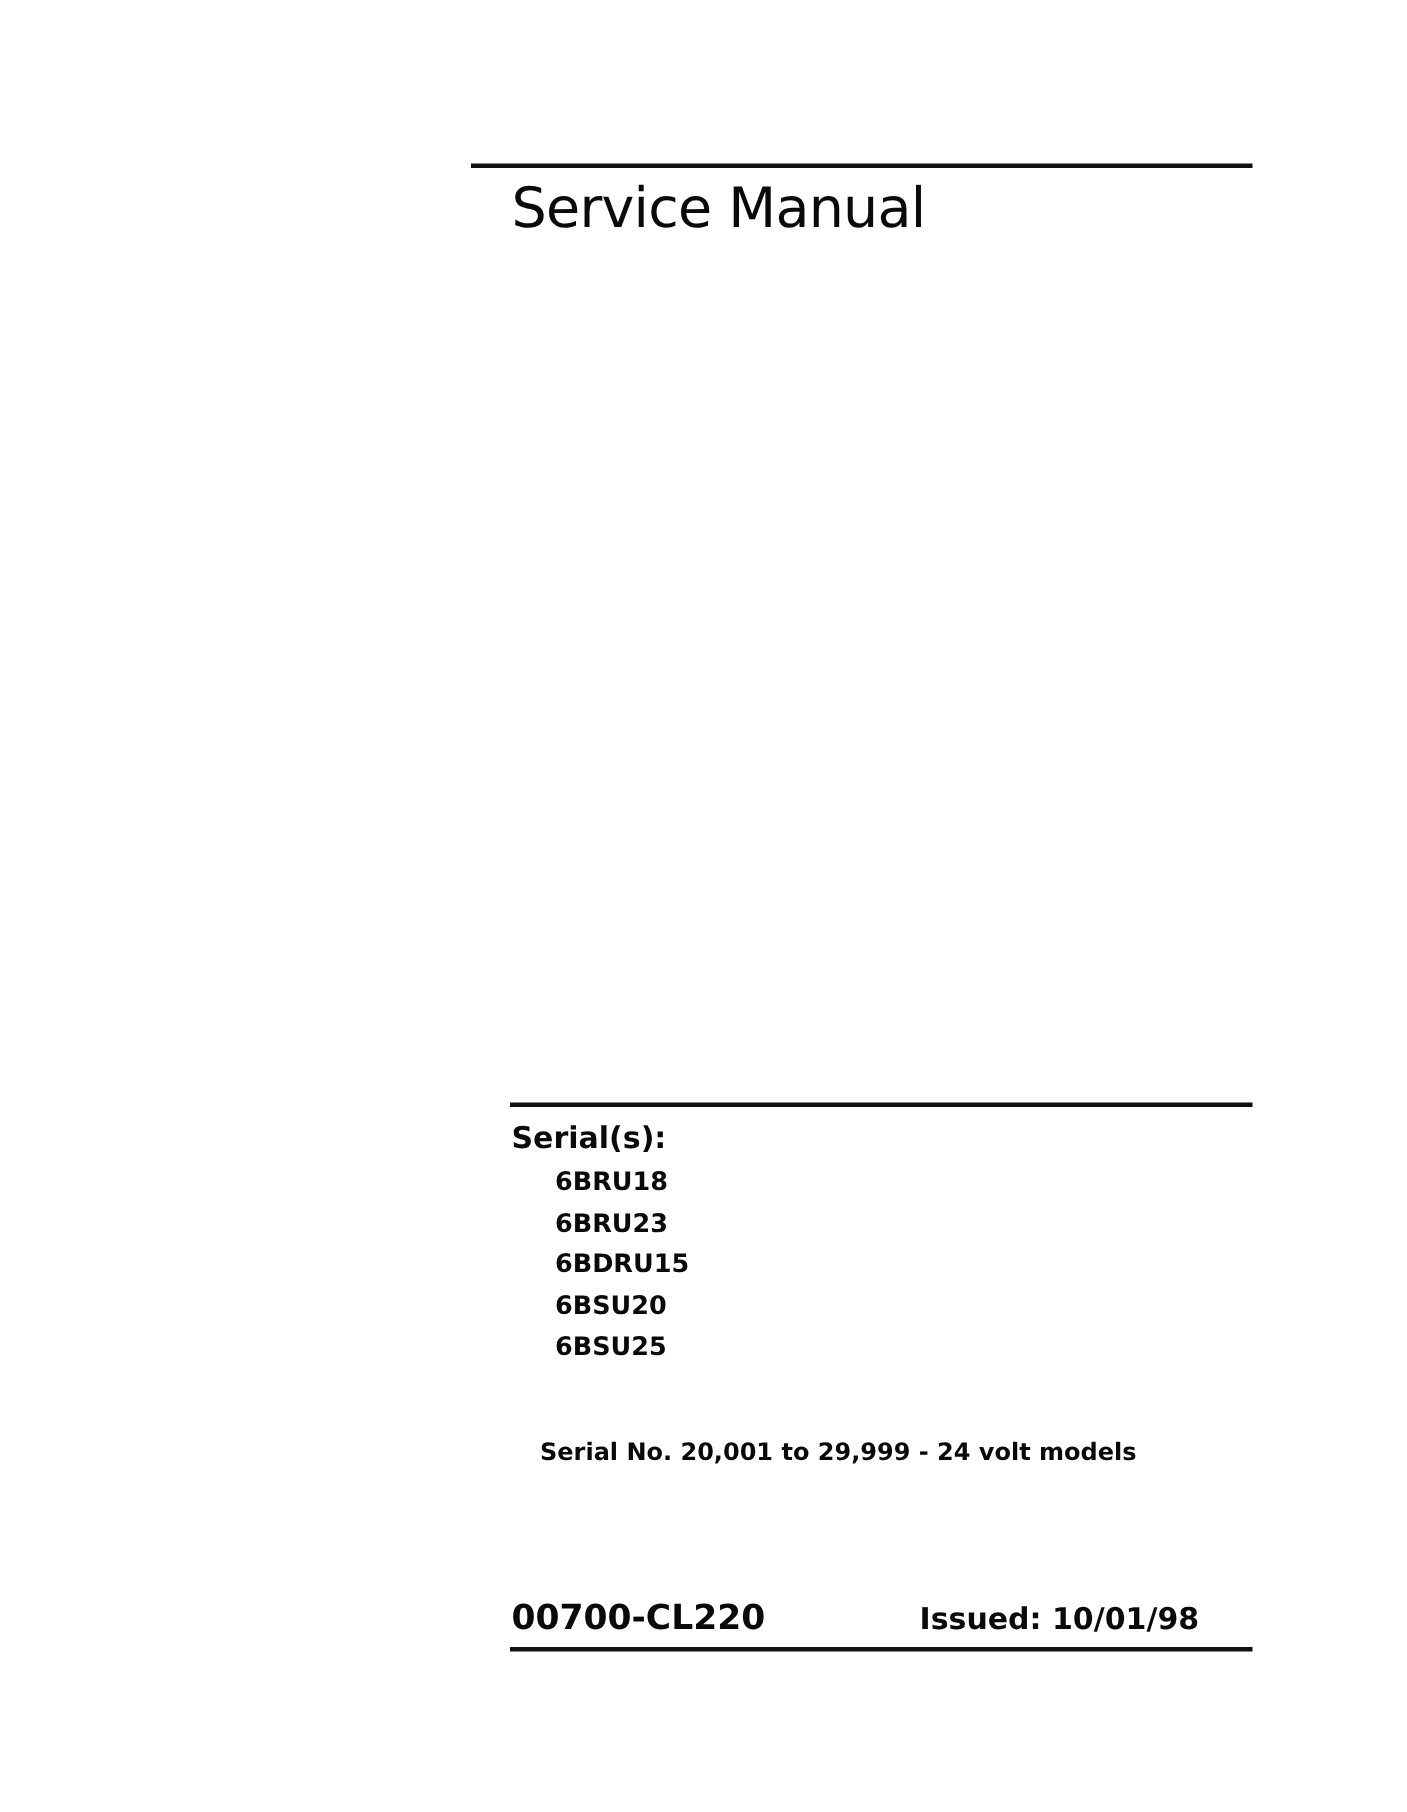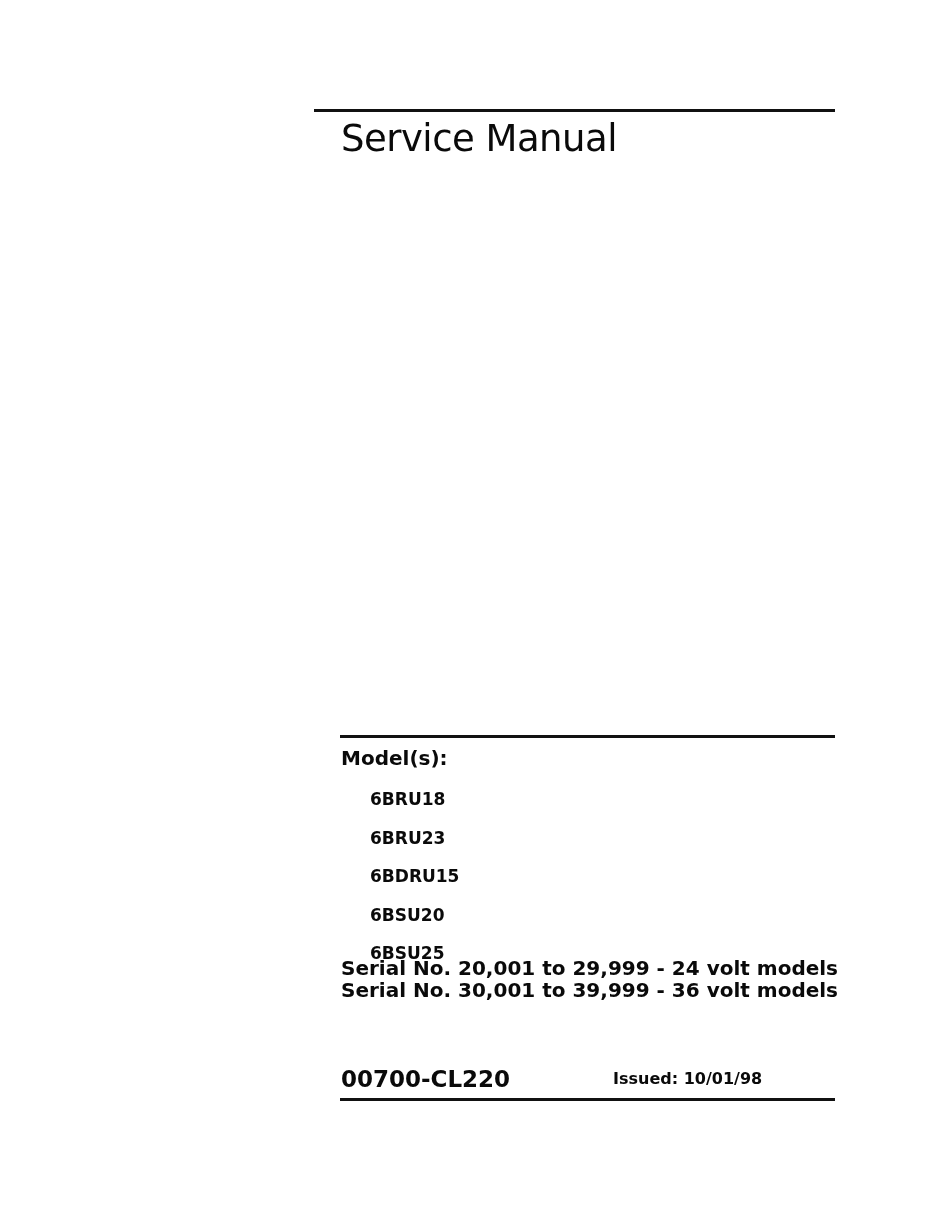--- a/index.html
+++ b/index.html
@@ -7,42 +7,41 @@
       font-family: "DejaVu Sans", "Liberation Sans", sans-serif; color: #0a0a0a; }
     .rule { position: absolute; height: 3px; background: #111; }
     #rule-top { left: 314px; top: 109px; width: 521px; }
     #rule-models { left: 340px; top: 735px; width: 495px; }
     #rule-bottom { left: 340px; top: 1098px; width: 495px; }
     .title { position: absolute; left: 341px; top: 114px; font-size: 37px; font-weight: normal;
       letter-spacing: -0.5px; line-height: 50px; white-space: nowrap; }
     .models-label { position: absolute; left: 341px; top: 744px; font-size: 20px; font-weight: bold;
       line-height: 28px; }
     .models-list { position: absolute; left: 370px; top: 775px; margin: 0; padding: 0; list-style: none; }
-    .models-list li { font-size: 17px; font-weight: bold; line-height: 27.5px; height: 27.5px; margin-top: 11px; }
+    .models-list li { font-size: 17px; font-weight: bold; line-height: 27.5px; height: 27.5px; }
     .serials { position: absolute; left: 341px; top: 957px; }
-    .serials div { font-size: 20px; font-weight: bold; line-height: 22px; white-space: nowrap; }
+    .serials div { font-size: 16px; font-weight: bold; line-height: 22px; white-space: nowrap; margin-left: 19px; }
     .docnum { position: absolute; left: 341px; top: 1065px; font-size: 23px; font-weight: bold; line-height: 28px; }
-    .issued { position: absolute; left: 613px; top: 1065px; font-size: 16px; font-weight: bold; line-height: 28px; white-space: nowrap; }
+    .issued { position: absolute; left: 613px; top: 1065px; font-size: 20px; font-weight: bold; line-height: 28px; white-space: nowrap; }
   </style>
 </head>
 <body>
 
 <div id="rule-top" class="rule"></div>
 <div class="title">Service Manual</div>
 
 <div id="rule-models" class="rule"></div>
-<div class="models-label">Model(s):</div>
+<div class="models-label">Serial(s):</div>
 <ul class="models-list">
   <li>6BRU18</li>
   <li>6BRU23</li>
   <li>6BDRU15</li>
   <li>6BSU20</li>
   <li>6BSU25</li>
 </ul>
 
 <div class="serials">
   <div>Serial No. 20,001 to 29,999 - 24 volt models</div>
-  <div>Serial No. 30,001 to 39,999 - 36 volt models</div>
 </div>
 
 <div class="docnum">00700-CL220</div>
 <div class="issued">Issued: 10/01/98</div>
 <div id="rule-bottom" class="rule"></div>
 
 </body></html>

